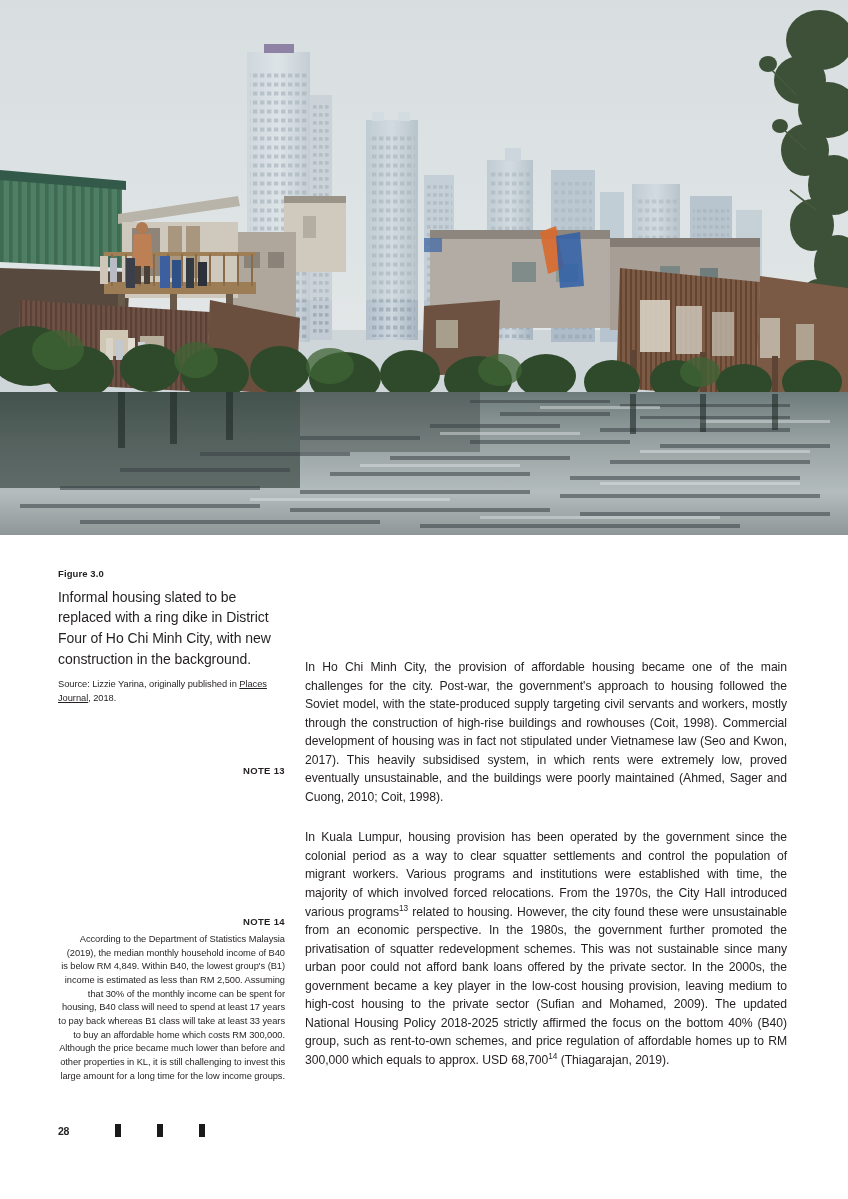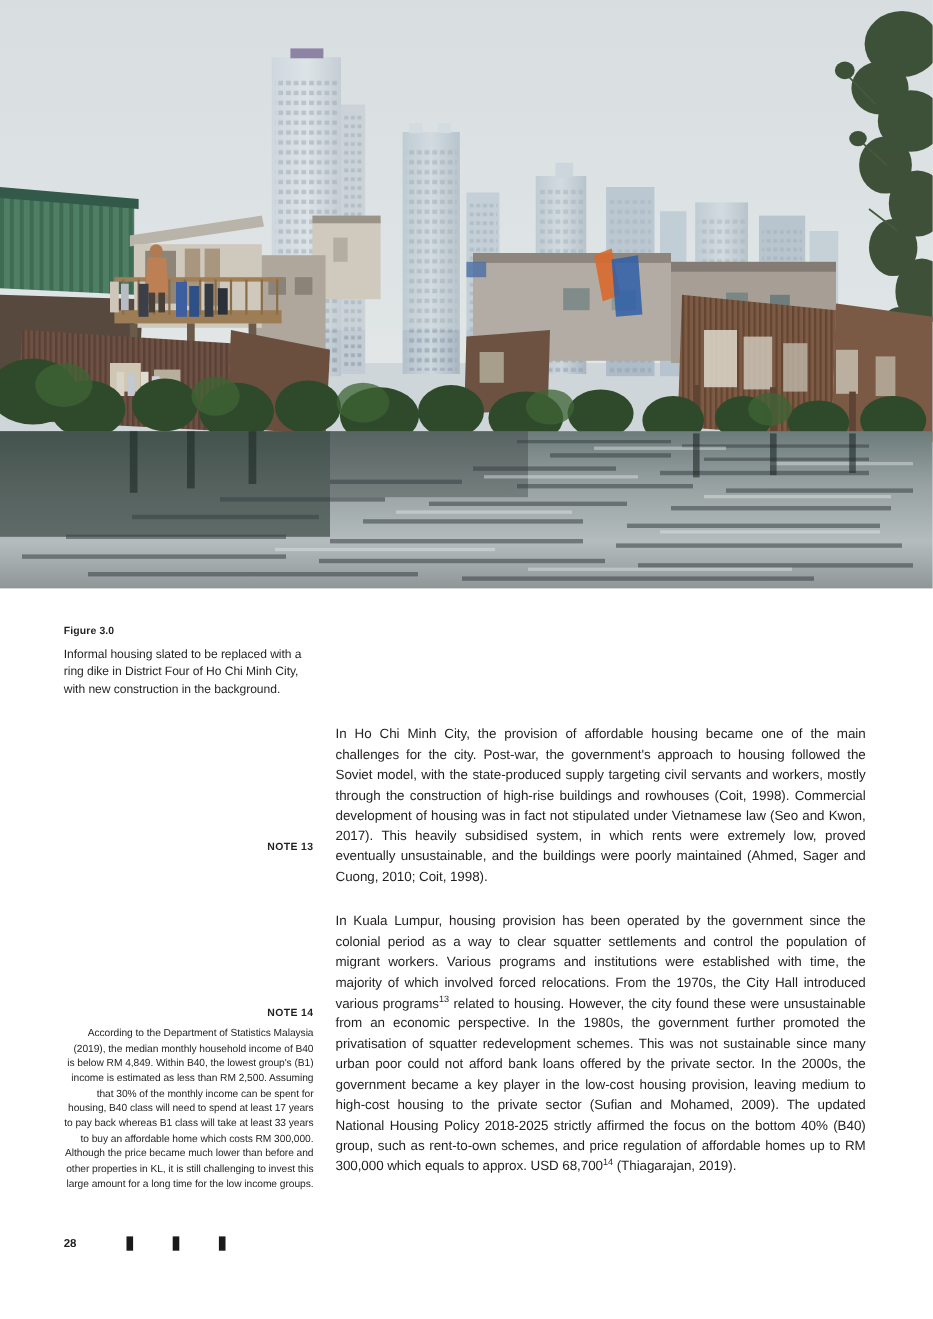--- a/index.html
+++ b/index.html
@@ -36,21 +36,21 @@
     width: 227px;
   }
   .fig-title {
     font-size: 9.5px;
     font-weight: bold;
     letter-spacing: 0.1px;
     margin: 0 0 7px 0;
     line-height: 1.25;
   }
   .fig-caption {
-    font-size: 11px;
+    font-size: 14px;
     line-height: 1.47;
     margin: 0 0 9px 0;
     letter-spacing: -0.05px;
   }
   .fig-source {
     font-size: 9.3px;
     line-height: 1.47;
     margin: 0;
     letter-spacing: -0.05px;
   }
@@ -393,20 +393,21 @@
       <rect x="630" y="394" width="6" height="40"></rect>
       <rect x="700" y="394" width="6" height="38"></rect>
       <rect x="772" y="394" width="6" height="36"></rect>
     </g>
   </svg>
 </div>
 
 <div class="margin-col">
   <p class="fig-title">Figure 3.0</p>
   <p class="fig-caption">Informal housing slated to be replaced with a ring dike in District Four of Ho Chi Minh City, with new construction in the background.</p>
+  <p class="fig-source"><span>Source: Lizzie Yarina, originally published in </span><span class="u">Places Journal</span><span>, 2018.</span></p>
 </div>
 
 <div class="note-block note-13">
   <p class="note-label">NOTE 13</p>
 </div>
 
 <div class="note-block note-14">
   <p class="note-label">NOTE 14</p>
   <p class="note-text">According to the Department of Statistics Malaysia (2019), the median monthly household income of B40 is below RM 4,849. Within B40, the lowest group's (B1) income is estimated as less than RM 2,500. Assuming that  30% of the monthly income can be spent for housing, B40 class will need to spend at least 17 years to pay back whereas B1 class will take at least 33 years to buy an affordable home which costs RM 300,000. Although the price became much lower than before and other properties in KL, it is still challenging to invest this large amount for a long time for the low income groups.</p>
 </div>

